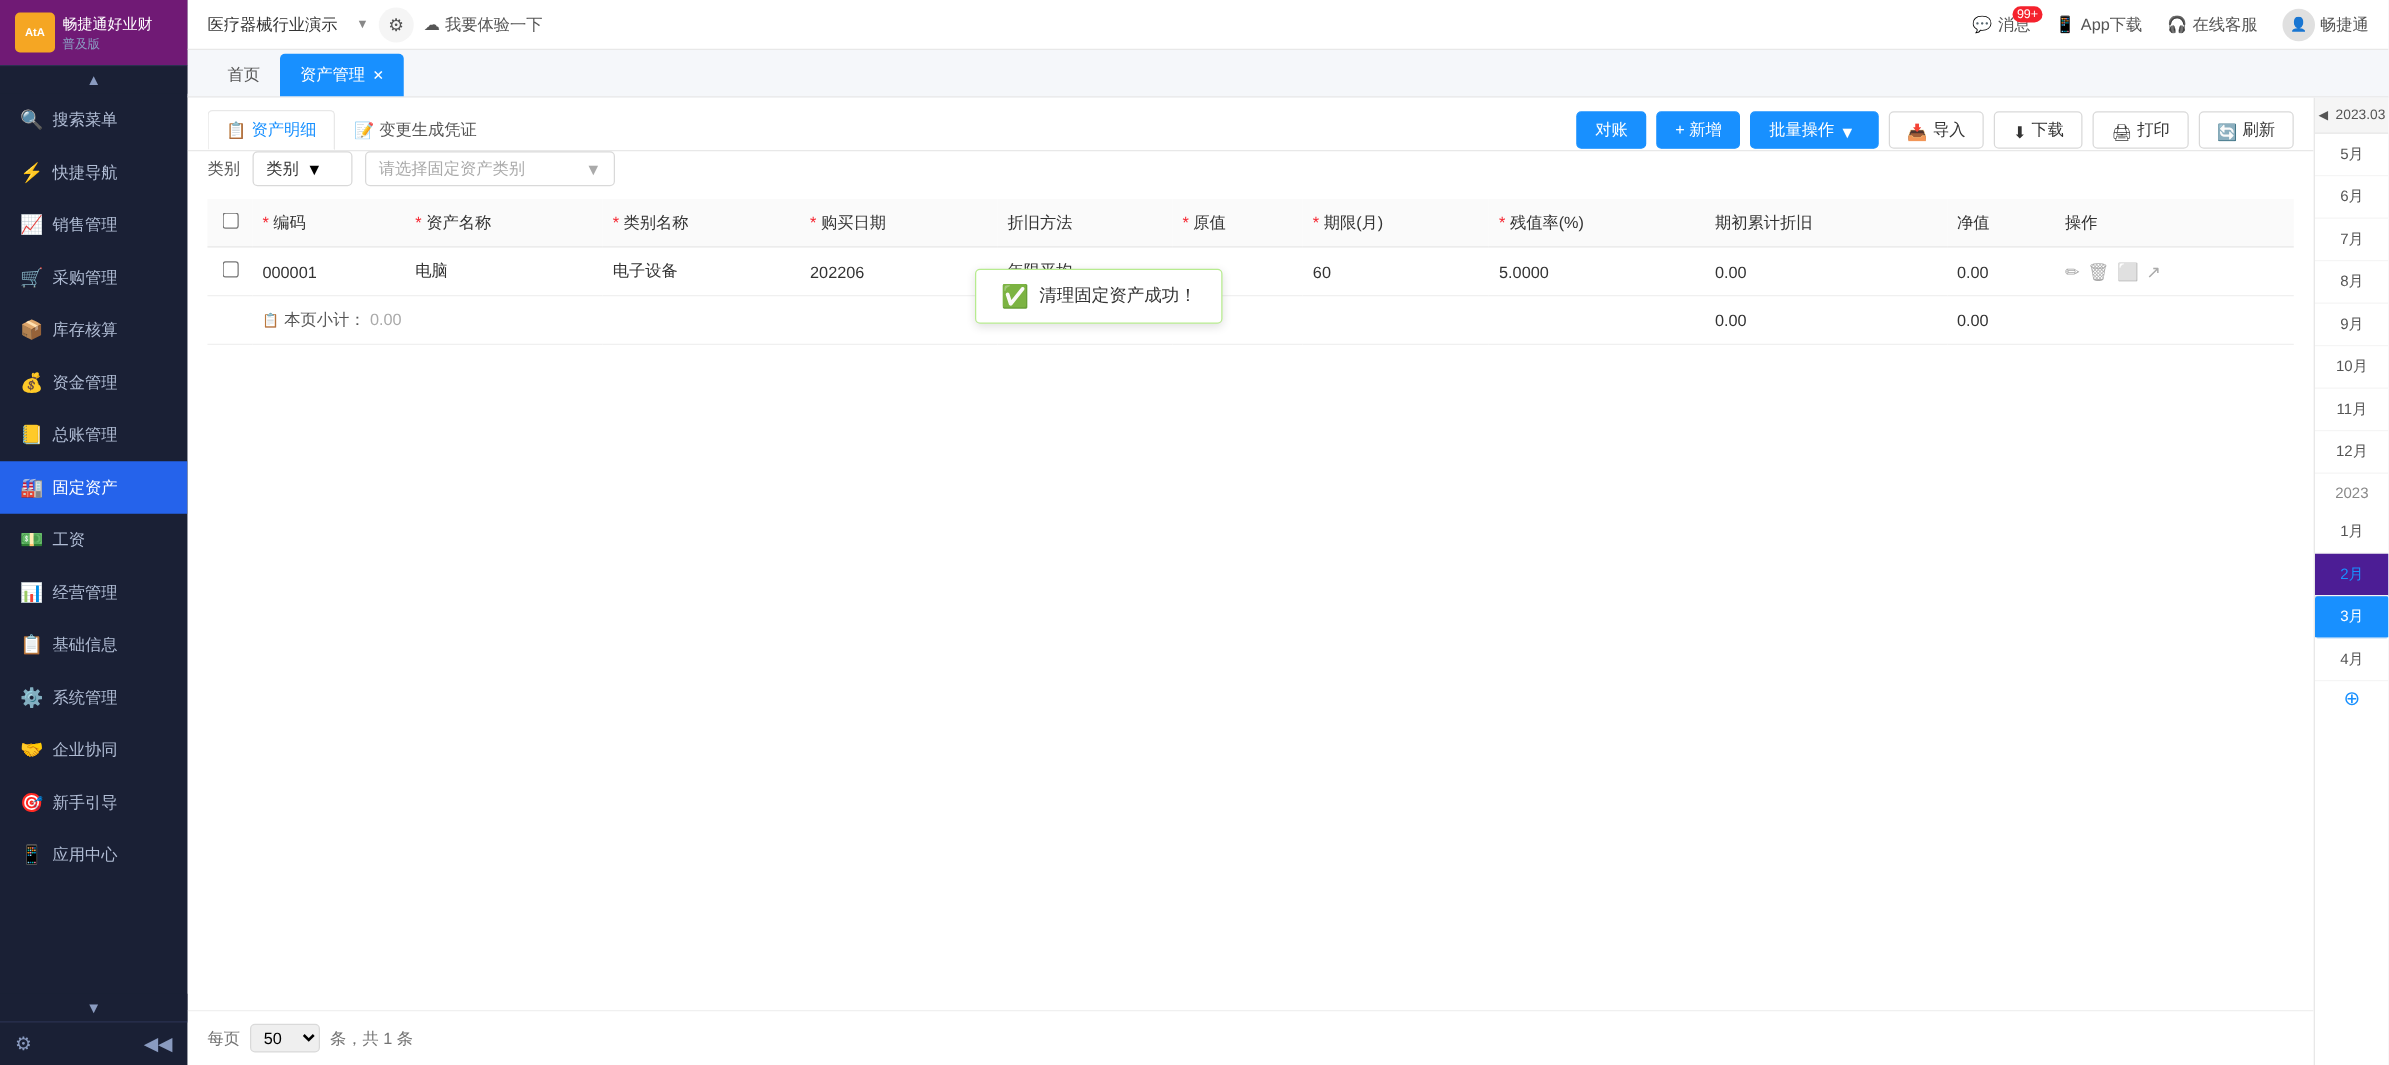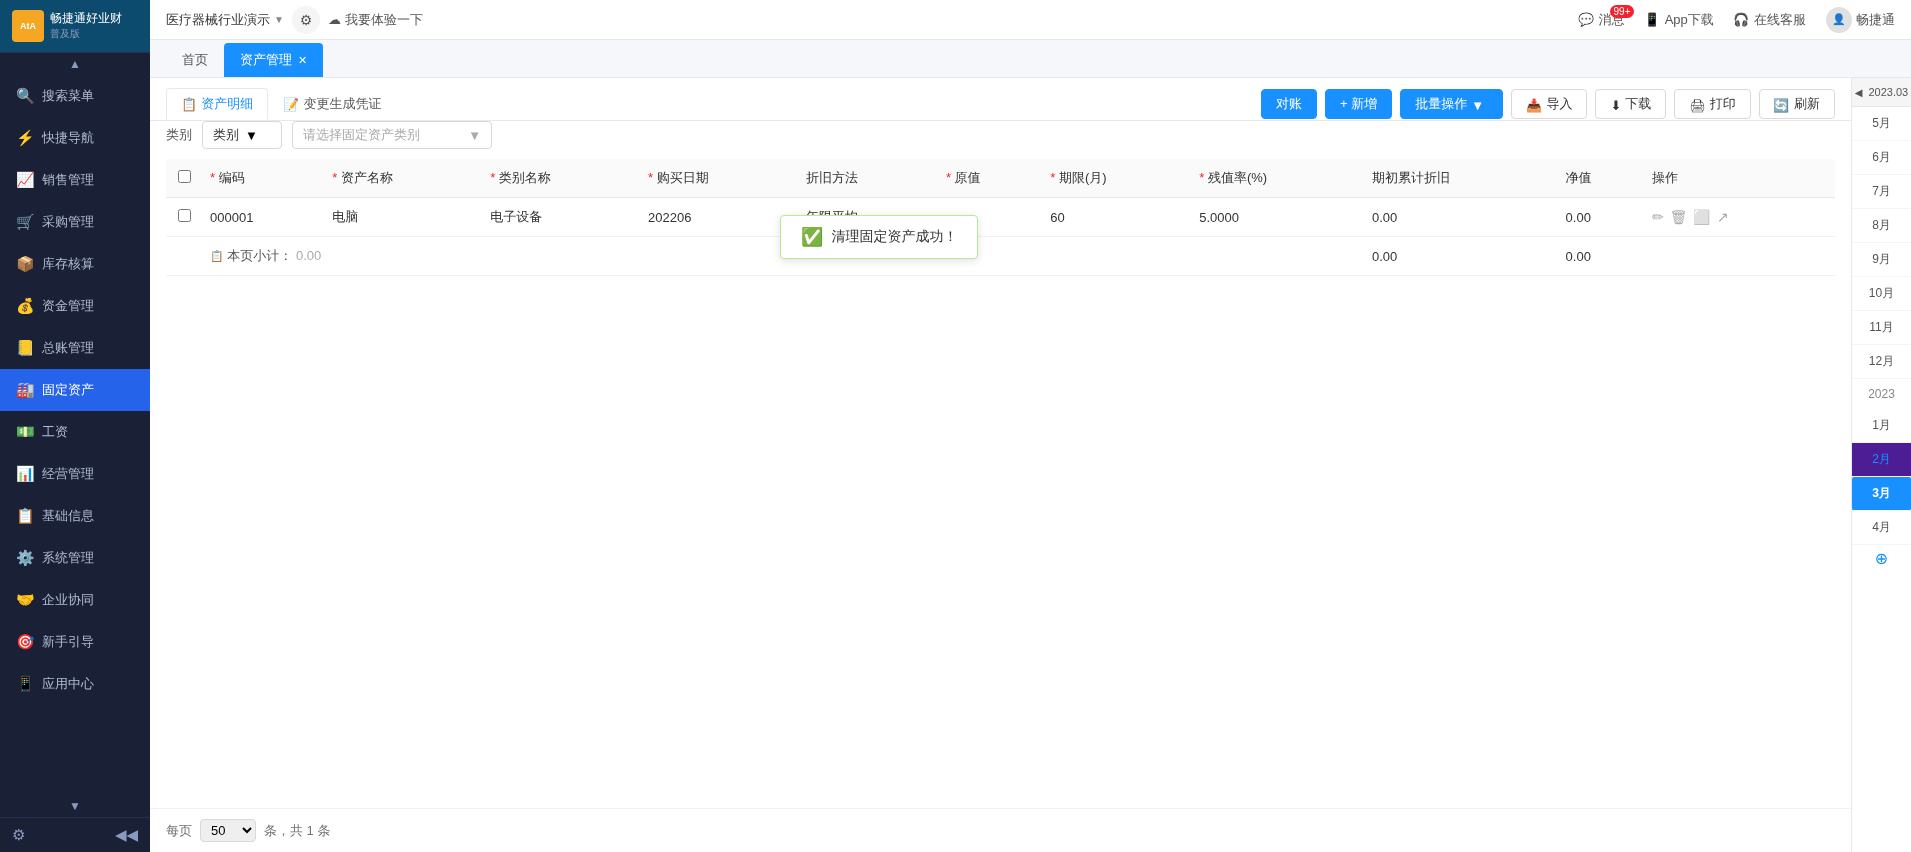--- a/index.html
+++ b/index.html
@@ -9,23 +9,23 @@
     .sidebar {
       width: 150px;
       background: #1a2035;
       display: flex;
       flex-direction: column;
       height: 100%;
       flex-shrink: 0;
     }
     .sidebar-logo {
       padding: 10px 12px;
-      background: #0c4a6e;
-      display: flex;
-      align-items: flex-start;
+      background: #701a75;
+      display: flex;
+      align-items: flex-end;
       gap: 6px;
       border-bottom: 1px solid #2a3050;
     }
     .sidebar-logo-icon {
       width: 32px;
       height: 32px;
       background: #f5a623;
       border-radius: 4px;
       display: flex;
       align-items: center;
@@ -98,21 +98,21 @@
     .topbar-left {
       display: flex;
       align-items: center;
       gap: 8px;
     }
     .topbar-company {
       font-size: 13px;
       color: #333;
       display: flex;
       align-items: center;
-      gap: 4px;
+      gap: 15px;
     }
     .topbar-dropdown { color: #888; font-size: 10px; cursor: pointer; }
     .topbar-settings {
       width: 28px; height: 28px;
       background: #f5f5f5;
       border-radius: 50%;
       display: flex; align-items: center; justify-content: center;
       cursor: pointer; color: #555; font-size: 14px;
     }
     .topbar-experience {
@@ -361,21 +361,20 @@
       text-align: center;
       font-size: 12px;
       color: #555;
       cursor: pointer;
       border-bottom: 1px solid #f5f5f5;
     }
     .calendar-month-item.current {
       background: #1890ff;
       color: #fff;
       border-radius: 2px;
-      font-weight: bold;
     }
     .calendar-month-item.highlight {
       background: #4c1d95;
       color: #1890ff;
     }
     .calendar-year-item {
       padding: 8px 4px;
       text-align: center;
       font-size: 12px;
       color: #888;

